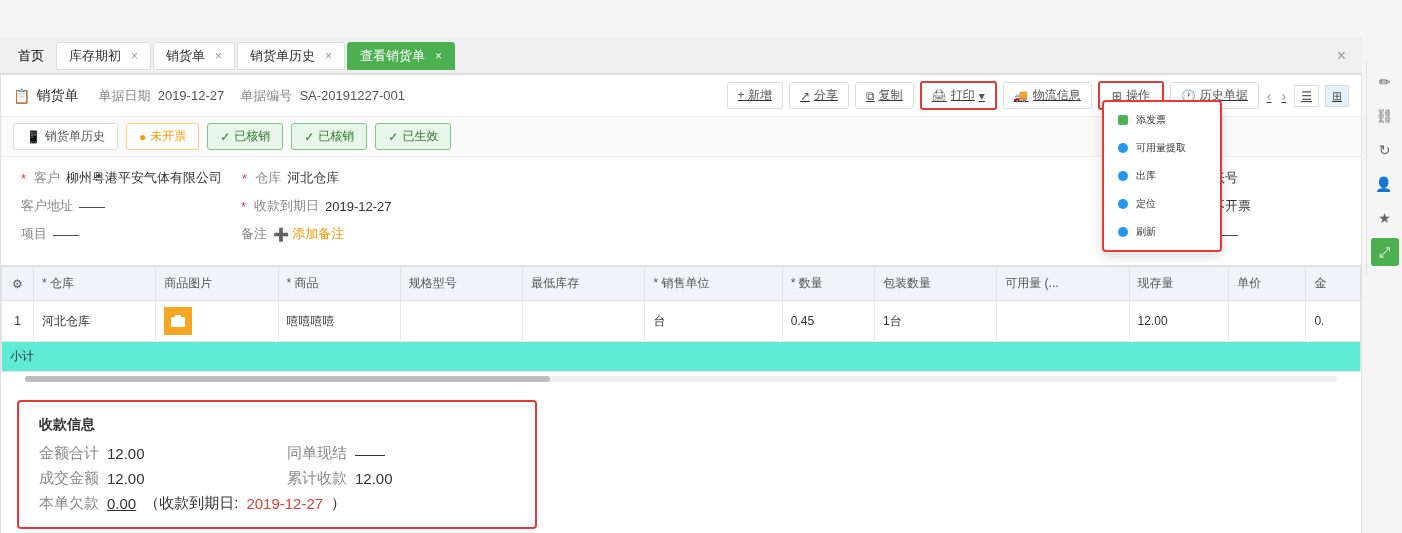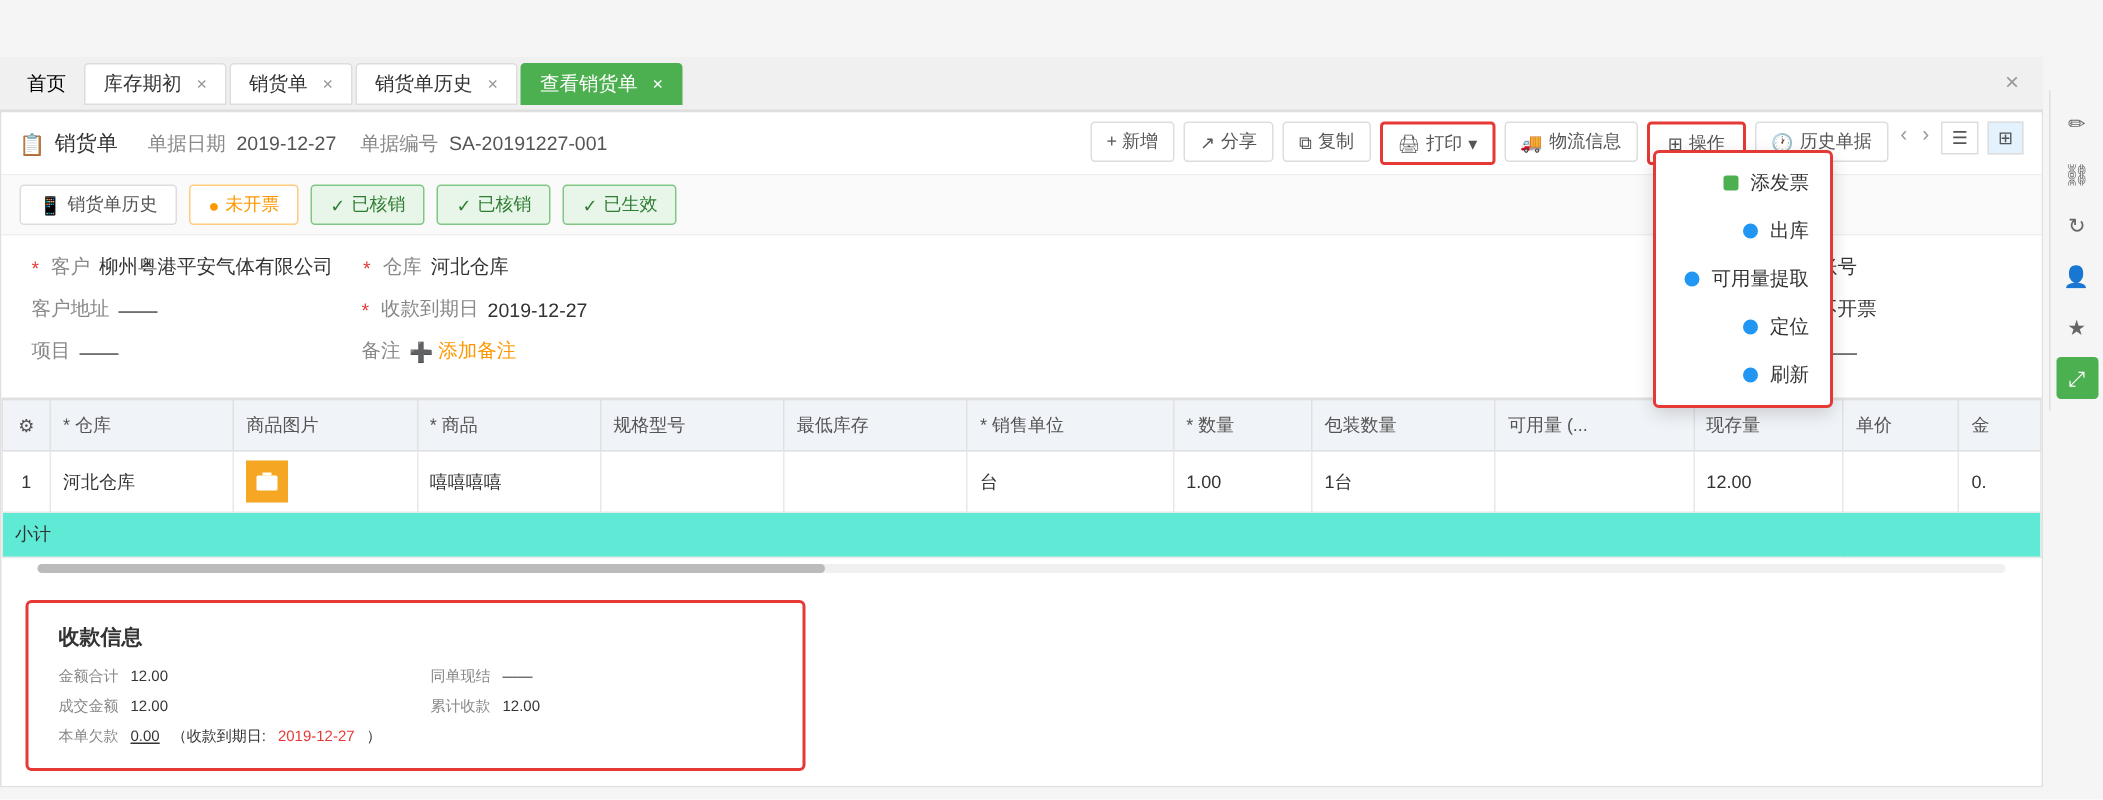--- a/index.html
+++ b/index.html
@@ -27,21 +27,21 @@
     
     .doc-toolbar {
       display: flex; align-items: center; padding: 6px 12px; border-bottom: 1px solid #eee;
       gap: 8px; background: #fff; flex-wrap: wrap;
     }
     .doc-title { display: flex; align-items: center; gap: 6px; font-size: 14px; font-weight: 500; margin-right: 12px; }
     .doc-meta { display: flex; align-items: center; gap: 16px; flex: 1; font-size: 13px; color: #555; }
     .doc-meta span { white-space: nowrap; }
     .doc-meta label { color: #888; text-align: right; }
 
-    .toolbar-right { display: flex; align-items: flex-start; gap: 6px; margin-left: auto; }
+    .toolbar-right { display: flex; align-items: center; gap: 6px; margin-left: auto; text-decoration: underline; }
     .btn-action {
       display: flex; align-items: center; gap: 4px; padding: 4px 10px;
       border: 1px solid #ddd; border-radius: 3px; background: #fff;
       cursor: pointer; font-size: 12px; color: #555; white-space: nowrap;
     }
 
     
     .op-area {
       display: flex; align-items: center; padding: 6px 12px; border-bottom: 1px solid #eee;
       gap: 8px; background: #fafafa;
@@ -83,21 +83,21 @@
     .product-img { width: 28px; height: 28px; background: #f5a623; display: flex; align-items: center; justify-content: center; }
     .product-img svg { width: 20px; height: 20px; }
 
     
     .payment-section {
       border: 2px solid #e53935; border-radius: 4px; padding: 14px 20px;
       margin: 10px 16px; background: #fff; max-width: 520px;
     }
     .payment-title { font-size: 14px; font-weight: 600; margin-bottom: 10px; }
     .payment-grid { display: grid; grid-template-columns: 1fr 1fr; gap: 6px 20px; }
-    .payment-item { display: flex; align-items: center; gap: 8px; font-size: 10px; }
+    .payment-item { display: flex; align-items: center; gap: 8px; font-size: 15px; }
     .payment-item label { color: #888; white-space: nowrap; }
     .payment-item .val { color: #333; }
     .overdue { color: #e53935; text-decoration: underline; }
     .due-date { color: #e53935; }
 
     
     .right-sidebar {
       position: fixed; right: 0; top: 60px; width: 36px; background: #f5f5f5;
       border-left: 1px solid #e0e0e0; display: flex; flex-direction: column;
       align-items: center; padding: 8px 0; gap: 6px; z-index: 10;
@@ -107,21 +107,21 @@
       cursor: pointer; border-radius: 3px; color: #666; font-size: 14px;
     }
     .sidebar-icon.green-bg { background: #4caf50; color: #fff; }
     .dropdown-menu {
       position: fixed; top: 100px; right: 180px; background: #fff;
       border: 2px solid #e53935; border-radius: 4px; padding: 4px 0;
       min-width: 120px; z-index: 200; box-shadow: 0 4px 12px rgba(0,0,0,0.15);
     }
     .dropdown-item {
       display: flex; align-items: center; gap: 8px; padding: 7px 14px;
-      cursor: pointer; font-size: 13px; color: #333; justify-content: flex-end;
+      cursor: pointer; font-size: 10px; color: #333;
     }
     .dot-icon { width: 10px; height: 10px; border-radius: 50%; flex-shrink: 0; }
     .dot-blue { background: #2196f3; }
     .square-icon { width: 10px; height: 10px; border-radius: 2px; flex-shrink: 0; }
     .sq-green { background: #4caf50; }
 
     
     .nav-arrow { font-size: 14px; color: #999; cursor: pointer; padding: 0 2px; }
 
     
@@ -318,21 +318,21 @@
                 <svg viewBox="0 0 20 20" fill="white">
                     <rect x="3" y="6" width="14" height="10" rx="1"></rect>
                     <path d="M7 6V4h6v2"></path>
                   </svg>
               </div>
             </td>
             <td>嘻嘻嘻嘻</td>
             <td></td>
             <td></td>
             <td>台</td>
-            <td>1.00</td>
+            <td>0.45</td>
             <td>1台</td>
             <td></td>
             <td>12.00</td>
             <td></td>
             <td>0.</td>
           </tr>
           <tr class="subtotal-row">
             <td colspan="13">小计</td>
           </tr>
         </tbody>
@@ -377,25 +377,25 @@
   </div>
 </div>
 
 <div class="dropdown-menu">
   <div class="dropdown-item">
     <div class="square-icon sq-green"></div>
     <span>添发票</span>
   </div>
   <div class="dropdown-item">
     <div class="dot-icon dot-blue"></div>
-    <span>出库</span>
+    <span>可用量提取</span>
   </div>
   <div class="dropdown-item">
     <div class="dot-icon dot-blue"></div>
-    <span>可用量提取</span>
+    <span>出库</span>
   </div>
   <div class="dropdown-item">
     <div class="dot-icon dot-blue"></div>
     <span>定位</span>
   </div>
   <div class="dropdown-item">
     <div class="dot-icon dot-blue"></div>
     <span>刷新</span>
   </div>
 </div>

